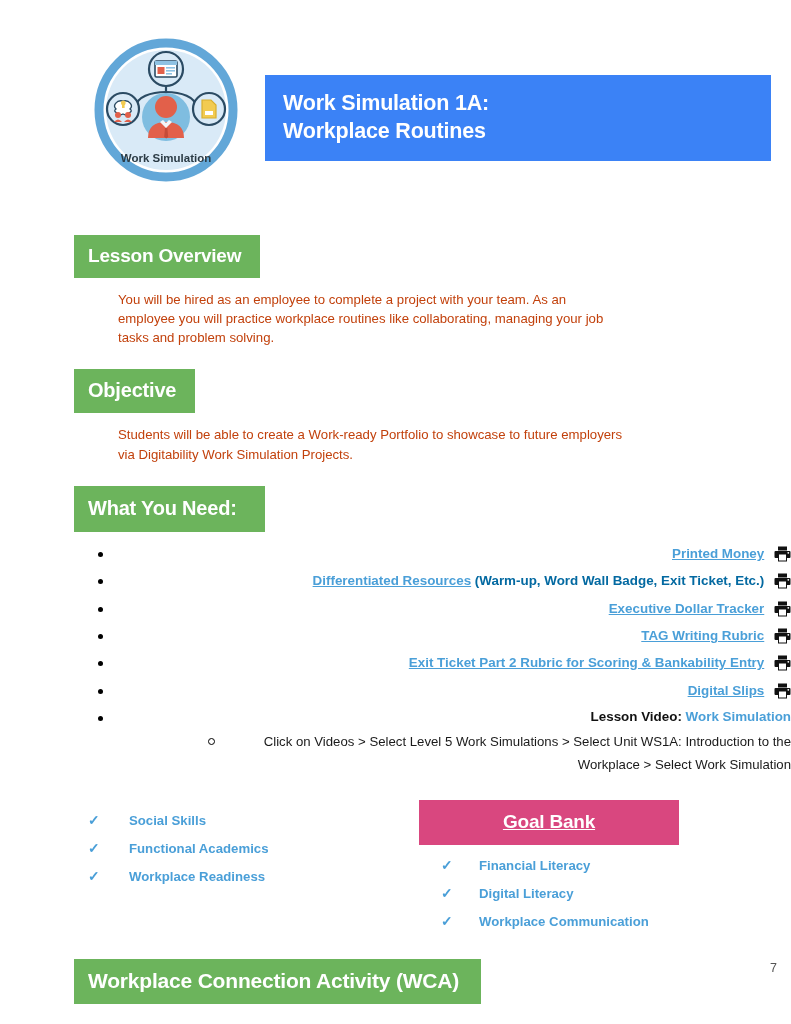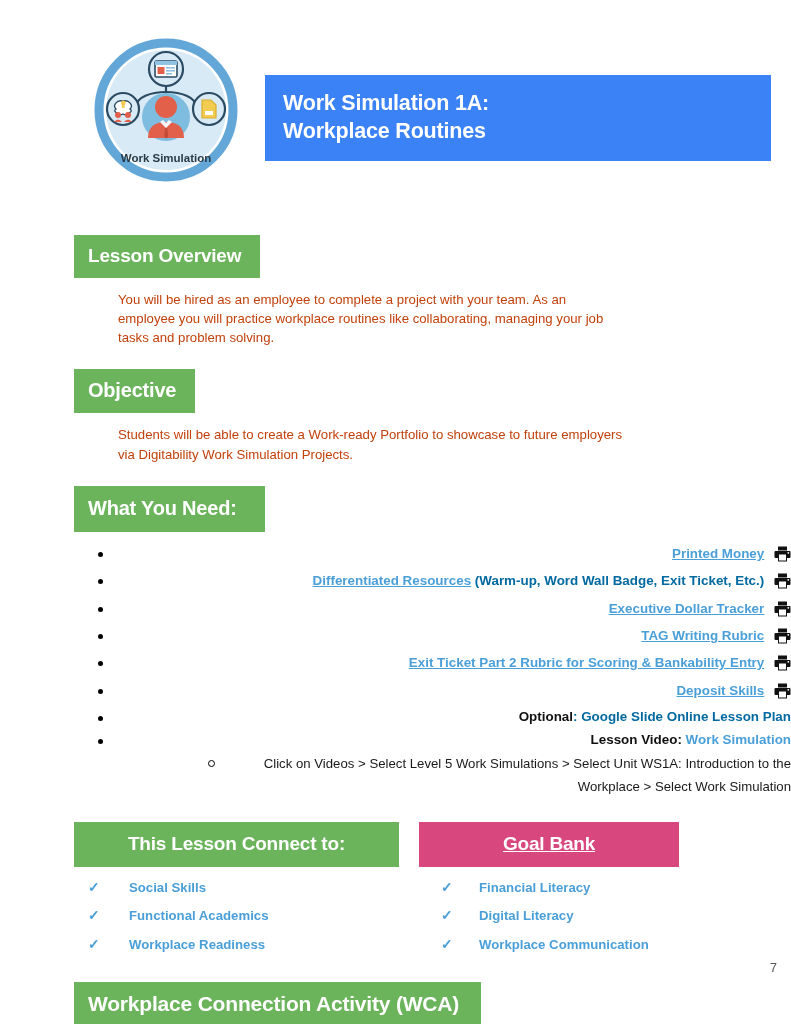--- a/index.html
+++ b/index.html
@@ -295,48 +295,44 @@
         <svg width="17" height="16" viewBox="0 0 17 16">
             <rect x="4" y="0.5" width="9" height="4" fill="#111"></rect>
             <rect x="0.5" y="5" width="16" height="7" rx="1" fill="#111"></rect>
             <rect x="4.5" y="8" width="8" height="7" fill="#fff" stroke="#111" stroke-width="1"></rect>
             <circle cx="14.3" cy="6.8" r="0.9" fill="#fff"></circle>
           </svg>
       </span>
     </li>
 
     <li>
-      <a class="doc-link" href="#">Deposit Skills</a>
-      <span class="printer">
-        <svg width="17" height="16" viewBox="0 0 17 16">
-            <rect x="4" y="0.5" width="9" height="4" fill="#111"></rect>
-            <rect x="0.5" y="5" width="16" height="7" rx="1" fill="#111"></rect>
-            <rect x="4.5" y="8" width="8" height="7" fill="#fff" stroke="#111" stroke-width="1"></rect>
-            <circle cx="14.3" cy="6.8" r="0.9" fill="#fff"></circle>
-          </svg>
-      </span>
-    </li>
-
-    <li>
-      <span class="bold-lbl">Optional</span><span class="plain-txt">: Google Slide Online Lesson Plan</span>
-    </li>
+      <a class="doc-link" href="#">Digital Slips</a>
+      <span class="printer">
+        <svg width="17" height="16" viewBox="0 0 17 16">
+            <rect x="4" y="0.5" width="9" height="4" fill="#111"></rect>
+            <rect x="0.5" y="5" width="16" height="7" rx="1" fill="#111"></rect>
+            <rect x="4.5" y="8" width="8" height="7" fill="#fff" stroke="#111" stroke-width="1"></rect>
+            <circle cx="14.3" cy="6.8" r="0.9" fill="#fff"></circle>
+          </svg>
+      </span>
+    </li>
+
 
     <li>
       <span class="bold-lbl">Lesson Video:</span>
       <a class="blue-plain" href="#" style="text-decoration:none">Work Simulation</a>
       <ul class="sub">
         <li>Click on Videos &gt; Select Level 5 Work Simulations &gt; Select Unit WS1A: Introduction to the Workplace &gt; Select Work Simulation</li>
       </ul>
     </li>
   </ul>
 
   
   <div class="cols">
     <div class="col col-left">
-      <div class="cap cap-green">This Lesson Connect to:</div>
       <ul class="checks">
         <li><span class="tick">✓</span><span>Social Skills</span></li>
         <li><span class="tick">✓</span><span>Functional Academics</span></li>
         <li><span class="tick">✓</span><span>Workplace Readiness</span></li>
       </ul>
     </div>
 
     <div class="col col-right">
       <div class="cap cap-pink">Goal Bank</div>
       <ul class="checks">

